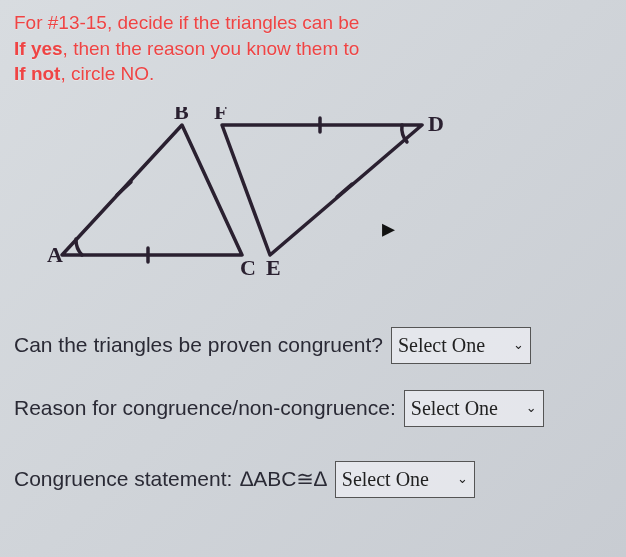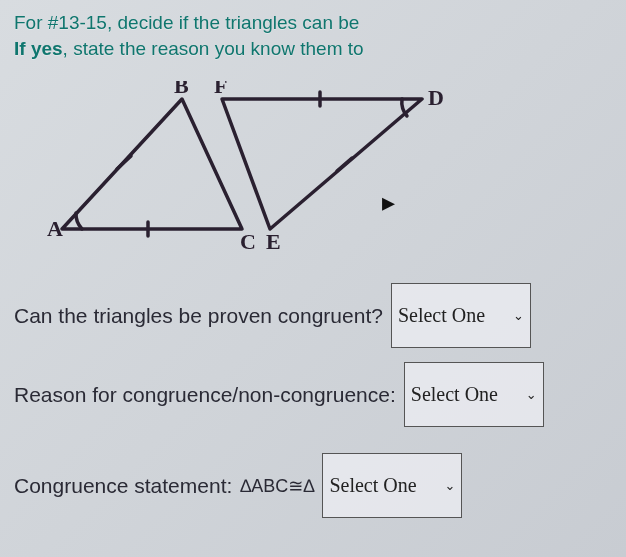--- a/index.html
+++ b/index.html
@@ -6,65 +6,68 @@
   body {
     width: 626px;
     height: 557px;
     background: linear-gradient(135deg, #d8dce0 0%, #c8ccd2 100%);
     font-family: Arial, sans-serif;
     color: #4a4a5c;
     padding: 10px 14px;
     position: relative;
     overflow: hidden;
   }
-  .instructions { font-size: 19px; line-height: 1.35; color: #0f766e; text-shadow: 0 1px 0 rgba(255,255,255,0.3); }
+  .instructions { font-size: 19px; line-height: 1.35; color: #ef4444; text-shadow: 0 1px 0 rgba(255,255,255,0.3); }
   .instructions .u { font-weight: bold; }
   .diagram {
     margin: 20px 0 18px 28px;
     width: 420px;
     height: 170px;
   }
   .question-row {
     font-size: 21px;
     color: #2a2a35;
-    margin-top: 10px;
+    margin-top: 28px;
     display: flex;
     align-items: center;
     gap: 8px;
     flex-wrap: wrap;
   }
   .select {
     display: inline-flex;
     align-items: center;
     justify-content: space-between;
     border: 1px solid #555;
     background: rgba(245,245,250,0.6);
-    padding: 20px 6px;
+    padding: 6px 6px;
     font-size: 20px;
     color: #222;
     min-width: 140px;
     position: relative;
     font-family: Georgia, serif;
   }
   .select .chev {
     font-size: 13px;
     margin-left: 6px;
     color: #222;
   }
-  .congr { font-size: 18px; }
+  .congr { font-size: 21px; }
 </style>
 </head>
 <body>
 
 
 
 <div class="instructions">
   <div>For #13-15, decide if the triangles can be</div>
   <div>
-    <span class="u">If yes</span><span>, state the reason you know them to</span>
+    <span class="u">If yes</span><span>, then the reason you know them to</span>
+  </div>
+  <div>
+    <span class="u">If not</span><span>, circle NO.</span>
   </div>
 </div>
 
 <svg class="diagram" viewBox="0 0 420 170">
   <g stroke="#2a2030" stroke-width="3.5" fill="none" stroke-linejoin="round" stroke-linecap="round">
 
     <path d="M 20 148 L 140 18 L 200 148 Z"></path>
 
     <line x1="75" y1="88" x2="89" y2="75"></line>
 
@@ -92,29 +95,29 @@
 </svg>
 
 <div class="question-row">
   <span>Can the triangles be proven congruent?</span>
   <span class="select">
     <span>Select One</span>
     <span class="chev">⌄</span>
   </span>
 </div>
 
-<div class="question-row" style="margin-top:14px;text-align:right;">
+<div class="question-row" style="margin-top:26px;text-align:right;">
   <span>Reason for congruence/non-congruence:</span>
   <span class="select">
     <span>Select One</span>
     <span class="chev">⌄</span>
   </span>
 </div>
 
-<div class="question-row" style="margin-top:26px;">
+<div class="question-row" style="margin-top:34px;">
   <span>Congruence statement:</span>
   <span class="congr">∆ABC≅∆</span>
   <span class="select">
     <span>Select One</span>
     <span class="chev">⌄</span>
   </span>
 </div>
 
 
 

